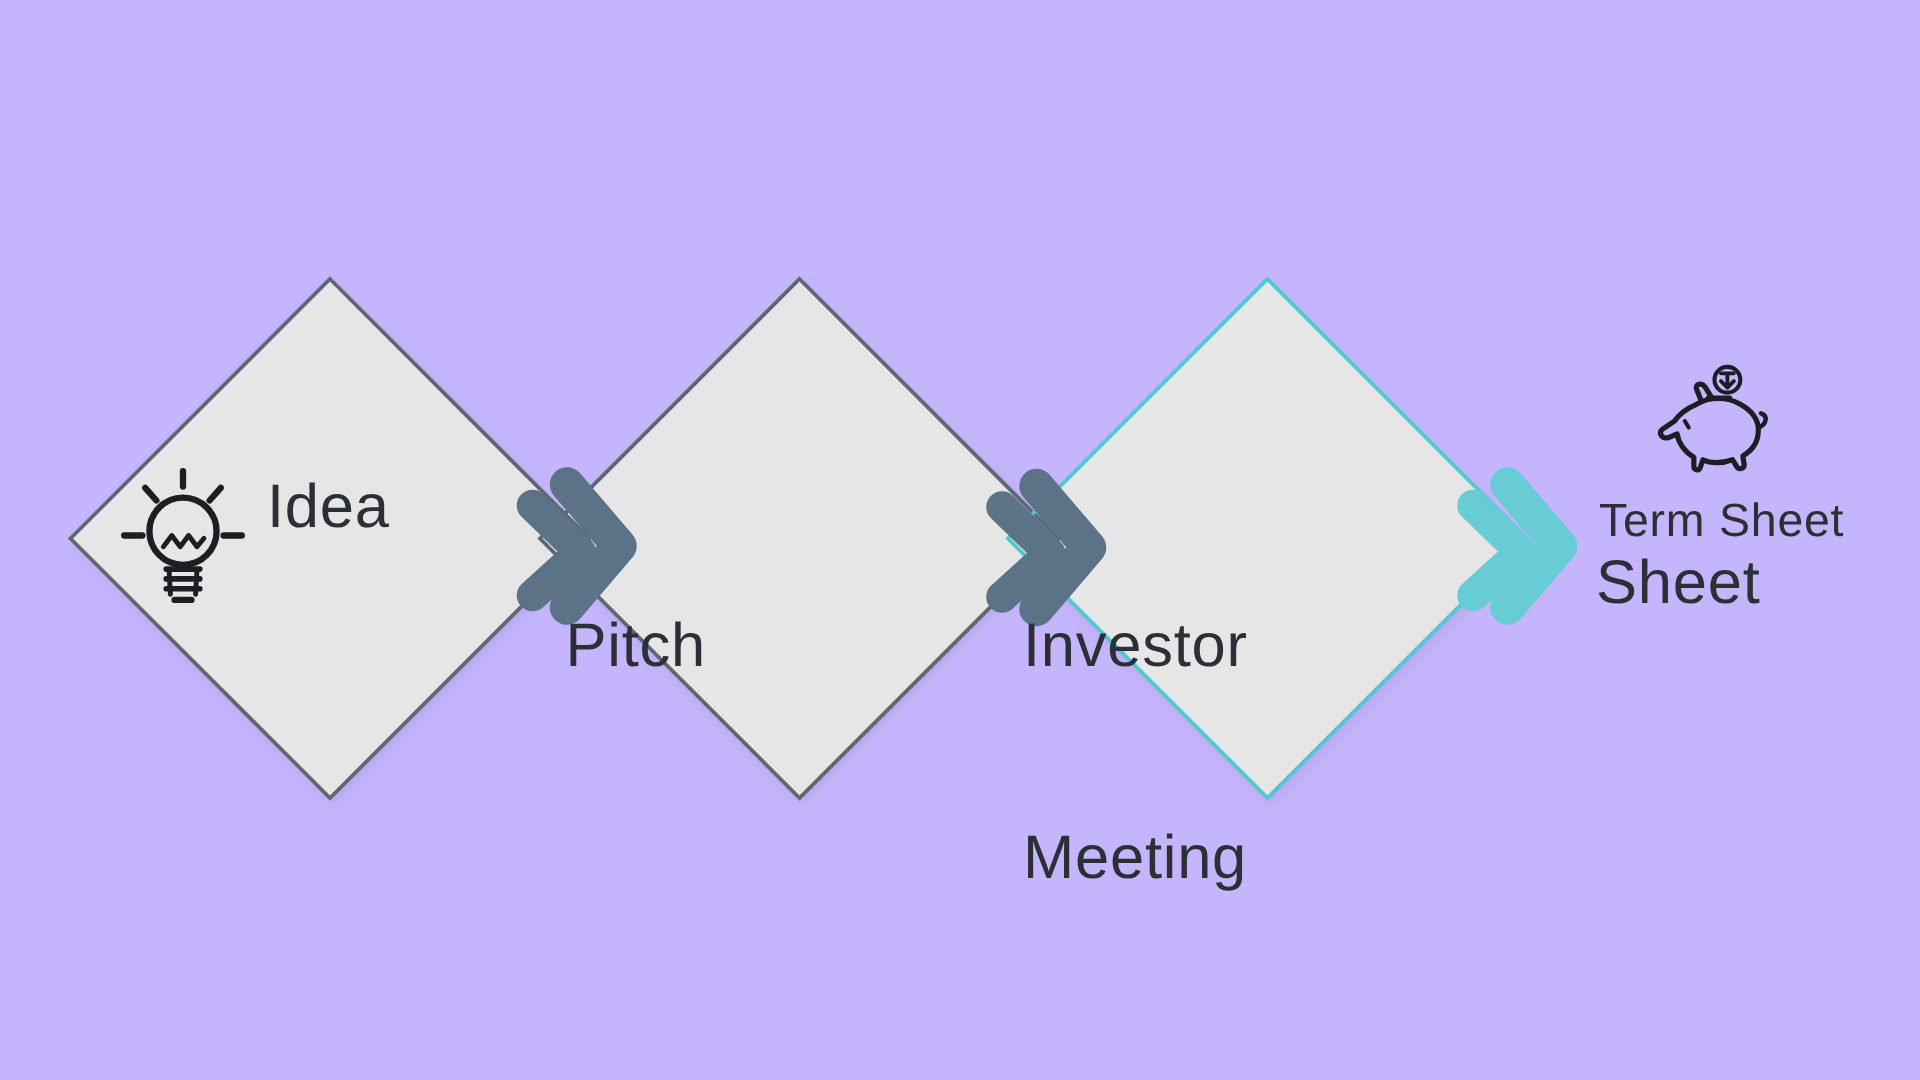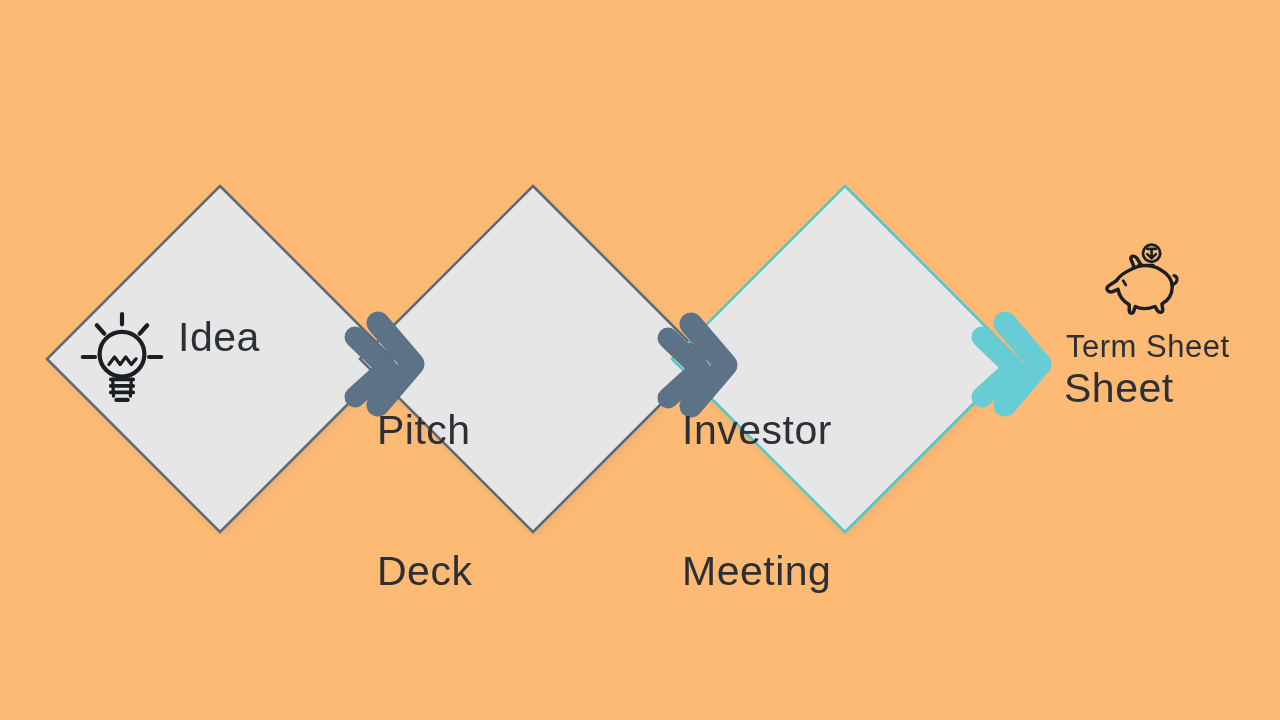--- a/index.html
+++ b/index.html
@@ -1,19 +1,19 @@
 <!DOCTYPE html>
 <html><head>
 <meta charset="utf-8">
 <style>
   html,body{margin:0;padding:0;background:#ffffff;}
   .stage{
     position:relative;
     width:1280px;height:720px;
-    background:#fdba74;
+    background:#c4b5fd;
     overflow:hidden;
     font-family:"Liberation Sans",sans-serif;
     color:#2b3036;
   }
   .canvas{position:absolute;left:0;top:0;width:1280px;height:720px;}
   .label{
     position:absolute;
     color:#2b3036;
     font-family:"Liberation Sans",sans-serif;
     white-space:pre;
@@ -90,21 +90,20 @@
       <path d="M40,30 L36,20 C35,16 40,15 43,19 L48,27"></path>
       <path d="M84,50 C90,48 92,41 86,39" stroke-width="3.5"></path>
       <path d="M27,45 L30,50" stroke-width="3.2"></path>
     </g>
   </svg>
 
   <div class="label step-label" style="left:178px;top:314px;">Idea</div>
 
   <div class="label step-label center" style="left:377px;top:313px;width:300px;">
     <div>Pitch</div>
-    <div>Deck</div>
   </div>
 
   <div class="label outcome-line1" style="left:1066px;top:330px;">Term Sheet</div>
 
   <div class="label step-label center" style="left:682px;top:313px;width:320px;">
     <div>Investor</div>
     <div>Meeting</div>
   </div>
   <div class="label outcome-line2" style="left:1064px;top:366px;">Sheet</div>
 

